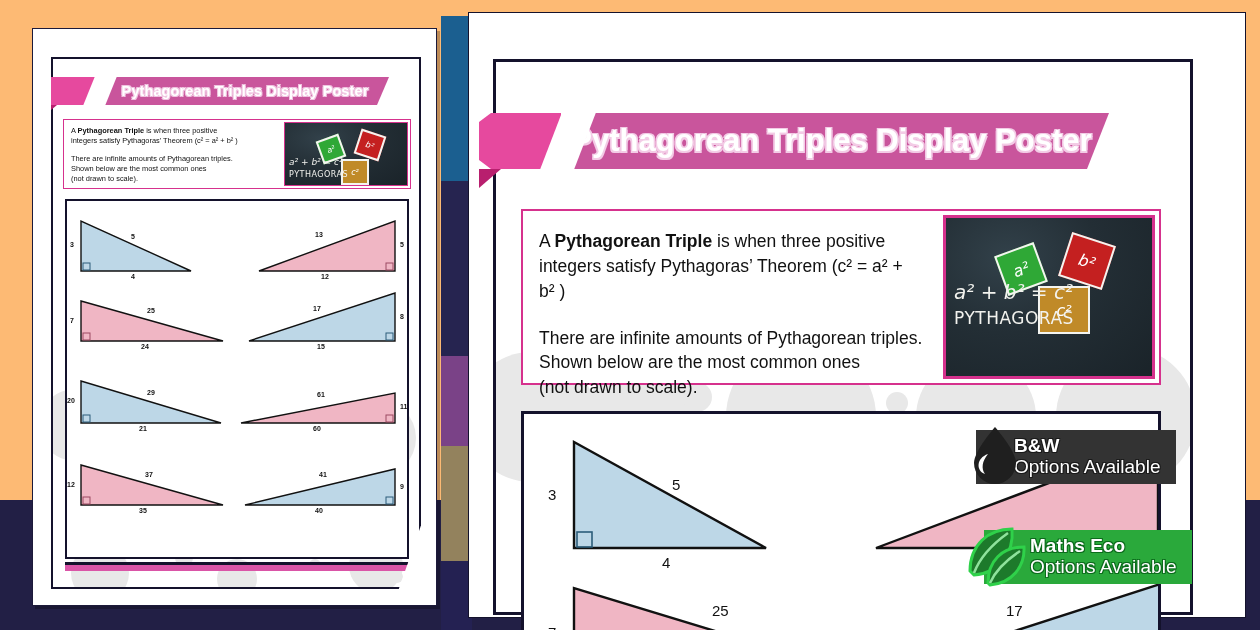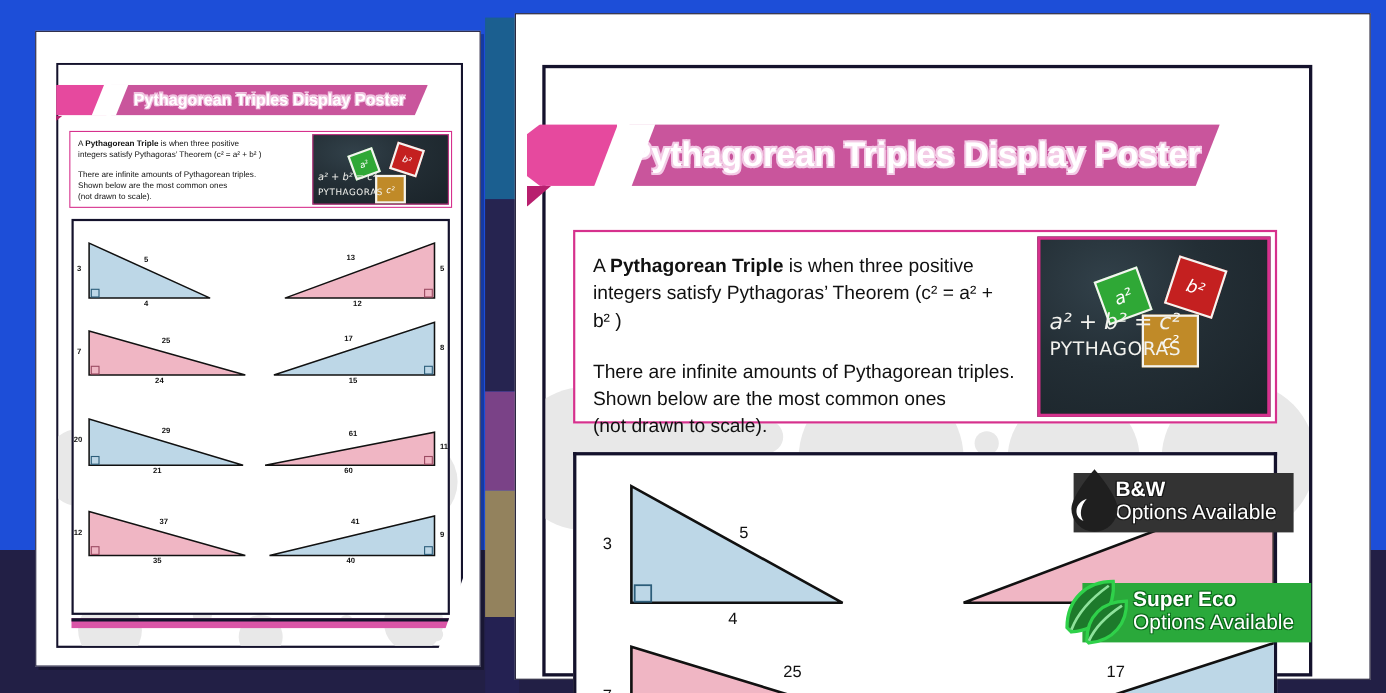--- a/index.html
+++ b/index.html
@@ -2,21 +2,21 @@
 <html><head>
 <meta charset="utf-8">
 <style>
   * { box-sizing: border-box; margin: 0; padding: 0; }
   html, body {
     width: 1260px; height: 630px;
     overflow: hidden;
     font-family: "Liberation Sans", sans-serif;
     background: #221f45;
   }
-  #stage { position: relative; width: 1260px; height: 500px; background: #1d4ed8; }
+  #stage { position: relative; width: 1260px; height: 500px; background: #fdba74; }
 
   
   .strip { position: absolute; left: 441px; top: 16px; width: 31px; height: 600px; }
   .strip > div { position: absolute; left: 0; width: 100%; }
   .sb1 { top: 0;   height: 165px; background: #1b5f90; }
   .sb2 { top: 165px; height: 175px; background: #262450; }
   .sb3 { top: 340px; height: 90px;  background: #7a4287; }
   .sb4 { top: 430px; height: 115px; background: #93825d; }
   .sb5 { top: 545px; height: 71px;  background: #242152; }
 
@@ -383,18 +383,18 @@
   <div class="badge badge-eco" style="left:984px;top:530px;">
     <span class="ico" style="left:-22px;">
       <svg width="74" height="64" viewBox="0 0 74 64">
         <path d="M8 48 C8 22 26 6 50 6 C52 30 38 50 12 52 Z" fill="#1d7a2b" stroke="#2fd14a" stroke-width="3"></path>
         <path d="M46 10 C32 20 18 34 12 50" stroke="#8fe29c" stroke-width="2.5" fill="none"></path>
         <path d="M26 60 C26 38 40 24 62 24 C63 44 50 60 28 62 Z" fill="#1d7a2b" stroke="#2fd14a" stroke-width="3"></path>
         <path d="M58 28 C46 36 34 46 28 60" stroke="#8fe29c" stroke-width="2.5" fill="none"></path>
       </svg>
     </span>
     <div class="bg" style="padding-left:46px;">
-      <div class="t1">Super Eco</div>
+      <div class="t1">Maths Eco</div>
       <div class="t2">Options Available</div>
     </div>
   </div>
 
 </div>
 
 </body></html>

